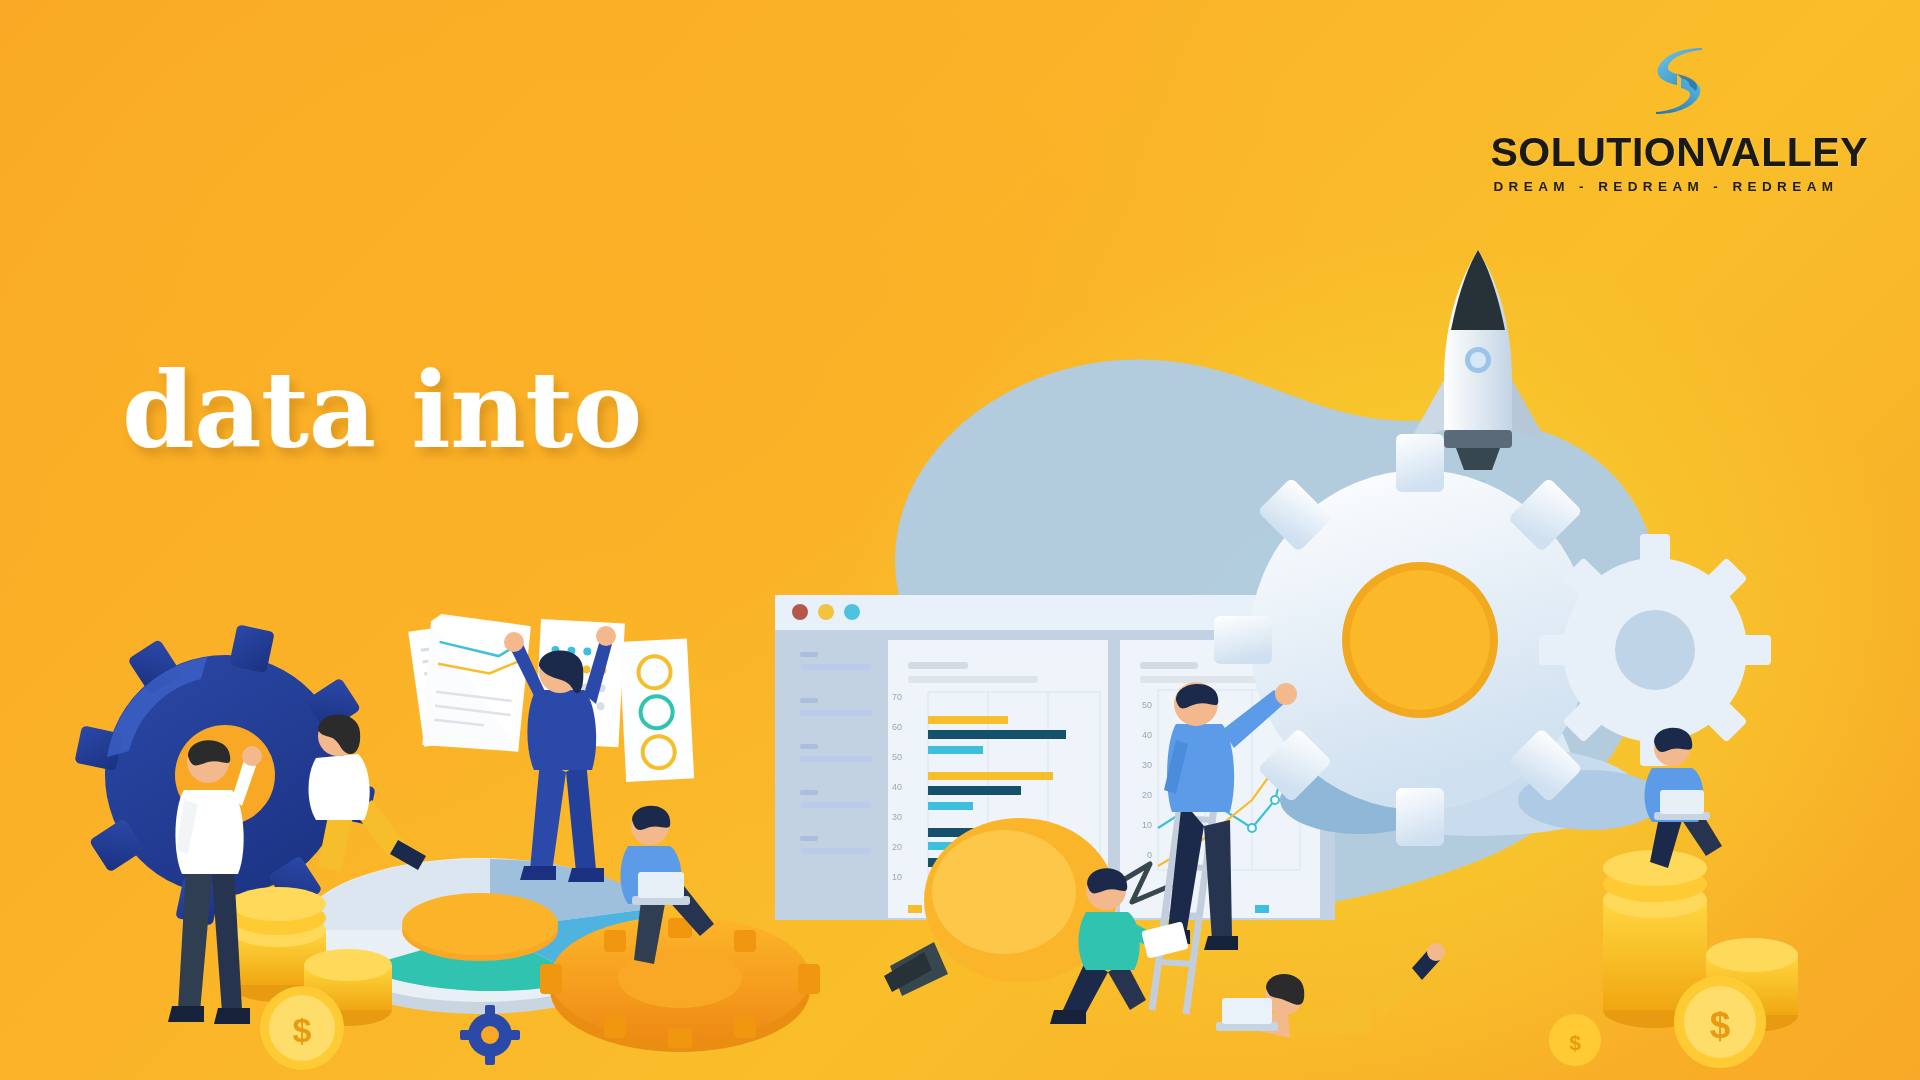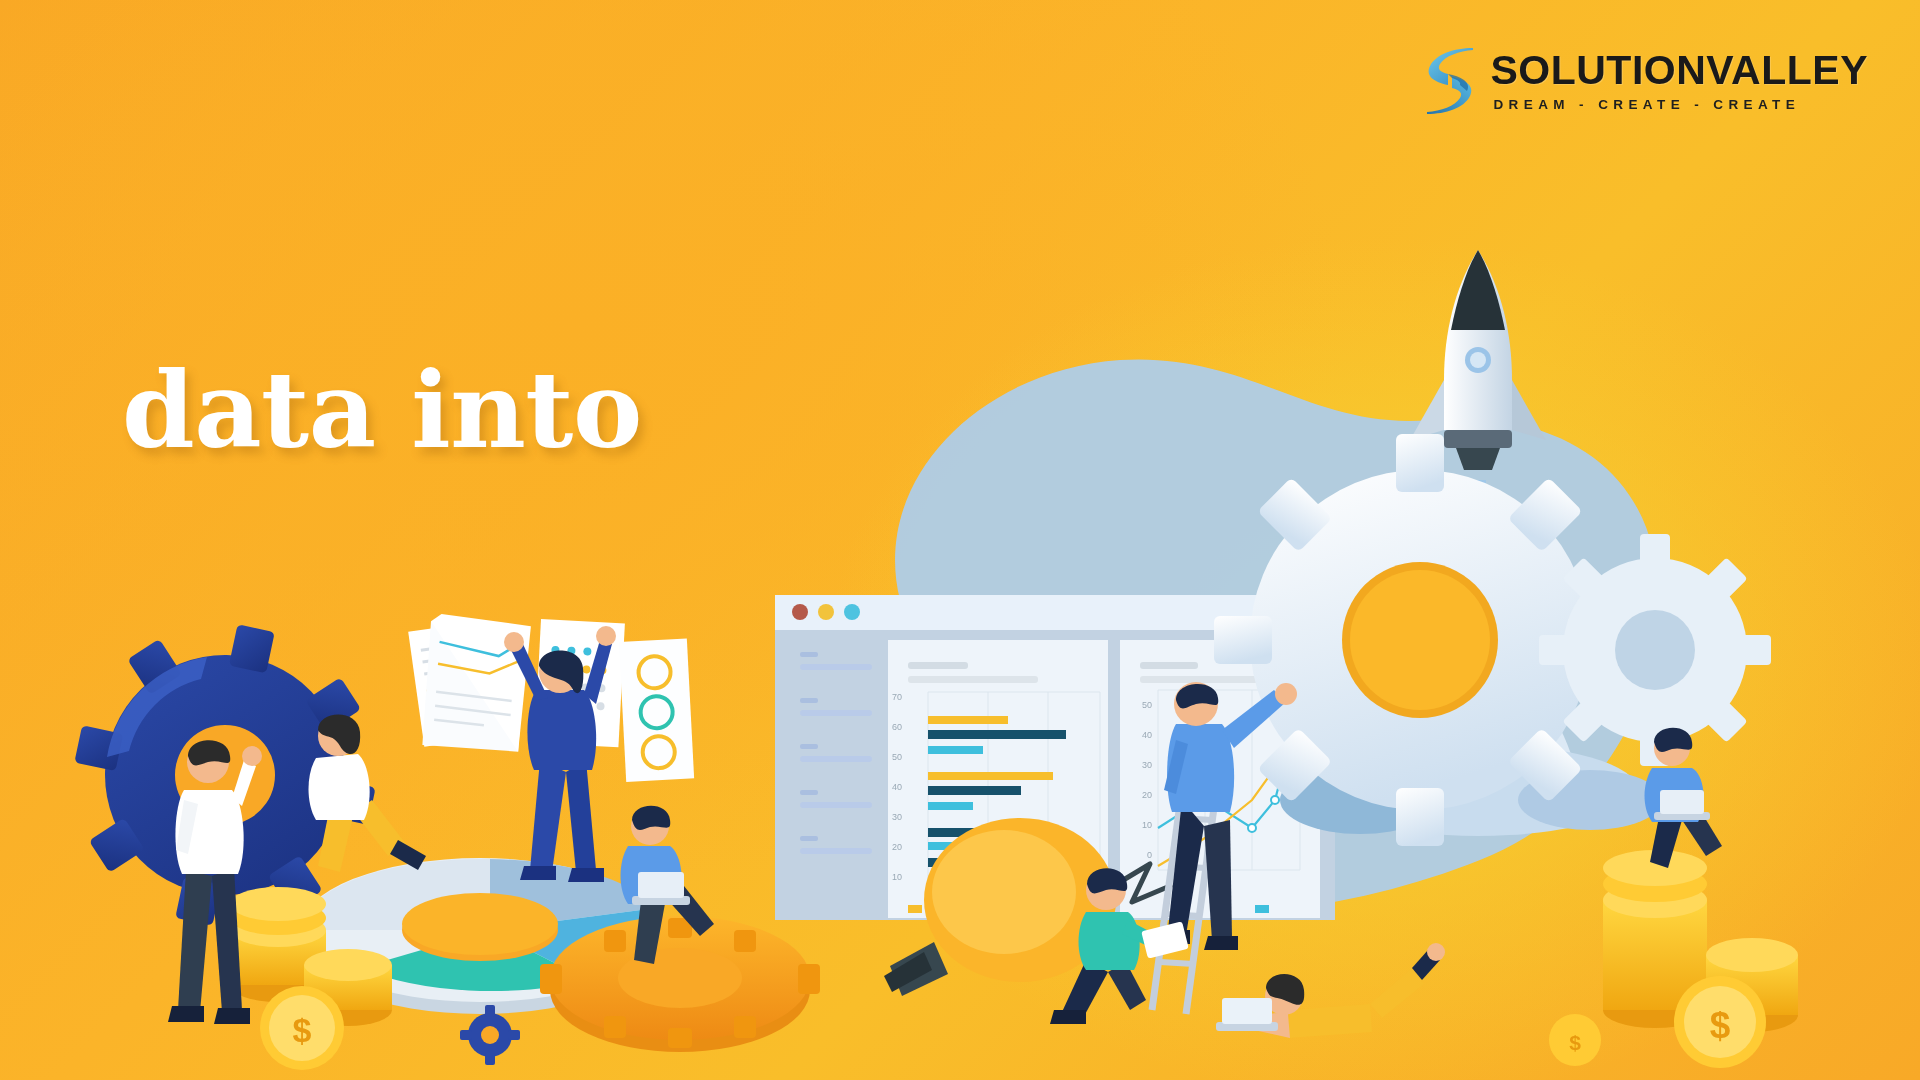--- a/index.html
+++ b/index.html
@@ -28,21 +28,21 @@
     line-height:1.42;
     letter-spacing:-0.5px;
     text-shadow:5px 7px 10px rgba(150,90,10,0.30);
     white-space:pre;
   }
   .headline .ln { display:block; }
 
   
   .logo-wrap {
     position:absolute; right:52px; top:44px;
-    display:flex; align-items:center; gap:14px;
+    display:flex; align-items:center; gap:14px;flex-direction:column;
   }
   .logo-mark { width:52px; height:74px; flex:0 0 auto; }
   .logo-text { display:flex; flex-direction:column; line-height:1; }
   .logo-name {
     font-family:"Liberation Sans", sans-serif;
     font-weight:700; font-size:41px; letter-spacing:0.5px;
     color:#1a1a1a;
     text-shadow:1px 1px 0 rgba(255,255,255,0.18);
   }
   .logo-tag {
@@ -87,21 +87,21 @@
           <stop offset="0" stop-color="#5BBCE4"></stop>
             <stop offset="1" stop-color="#2473AC"></stop>
         </linearGradient>
       </defs>
       <path d="M49,4 C30,4 12,10 6,22 C1,32 10,38 24,41 L24,30 C16,28 13,25 16,20 C21,12 35,7 49,6 Z" fill="url(#sg1)"></path>
       <path d="M3,70 C22,70 40,64 46,52 C51,42 42,36 28,33 L28,44 C36,46 39,49 36,54 C31,62 17,67 3,68 Z" fill="url(#sg2)"></path>
       <path d="M24,30 C30,31 36,33 40,36 C44,39 45,43 43,47 L36,41 C37,38 34,36 28,34 Z" fill="#1F6FA8" opacity="0.75"></path>
     </svg>
     <div class="logo-text">
       <div class="logo-name">SOLUTIONVALLEY</div>
-      <div class="logo-tag">DREAM  -  CREATE  -  CREATE</div>
+      <div class="logo-tag">DREAM  -  REDREAM  -  REDREAM</div>
     </div>
   </div>
 
   <div class="layer">
   <svg viewBox="0 0 1920 1080" xmlns="http://www.w3.org/2000/svg">
     <defs>
       <linearGradient id="gearLG" x1="0" y1="0" x2="0.3" y2="1">
         <stop offset="0" stop-color="#FFFFFF"></stop>
             <stop offset="1" stop-color="#CFE0F0"></stop>
       </linearGradient>

